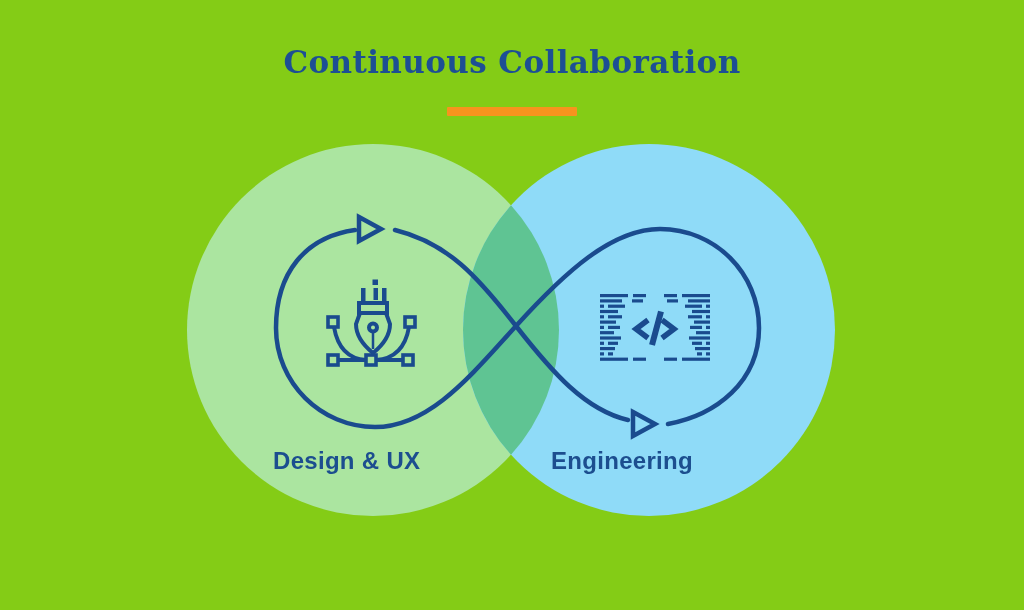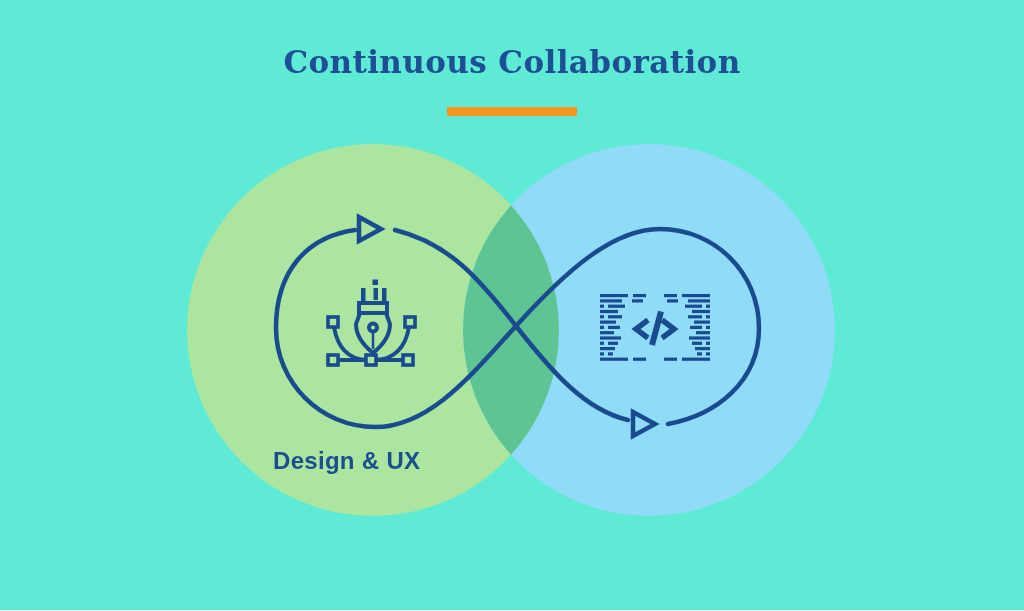--- a/index.html
+++ b/index.html
@@ -8,21 +8,21 @@
     background: #ffffff;
     width: 1024px;
     height: 611px;
     overflow: hidden;
     font-family: "Liberation Sans", sans-serif;
   }
   .stage {
     position: relative;
     width: 1024px;
     height: 610px;
-    background: #5eead4;
+    background: #84cc16;
   }
   .title {
     position: absolute;
     left: 0;
     top: 44px;
     width: 1024px;
     text-align: center;
     font-family: "DejaVu Serif", serif;
     font-weight: 700;
     font-size: 31px;
@@ -160,14 +160,15 @@
 
       <g stroke="#1a4b8e" fill="none" stroke-width="5.5" stroke-linecap="butt" stroke-linejoin="miter">
         <polyline points="648,320 636,329 648,338"></polyline>
         <polyline points="662,320 674,329 662,338"></polyline>
         <line x1="661" y1="311.5" x2="652" y2="345" stroke-width="6"></line>
       </g>
     </g>
   </svg>
 
   <div class="circle-label label-design">Design &amp; UX</div>
+  <div class="circle-label label-engineering">Engineering</div>
 
 </div>
 
 </body></html>

